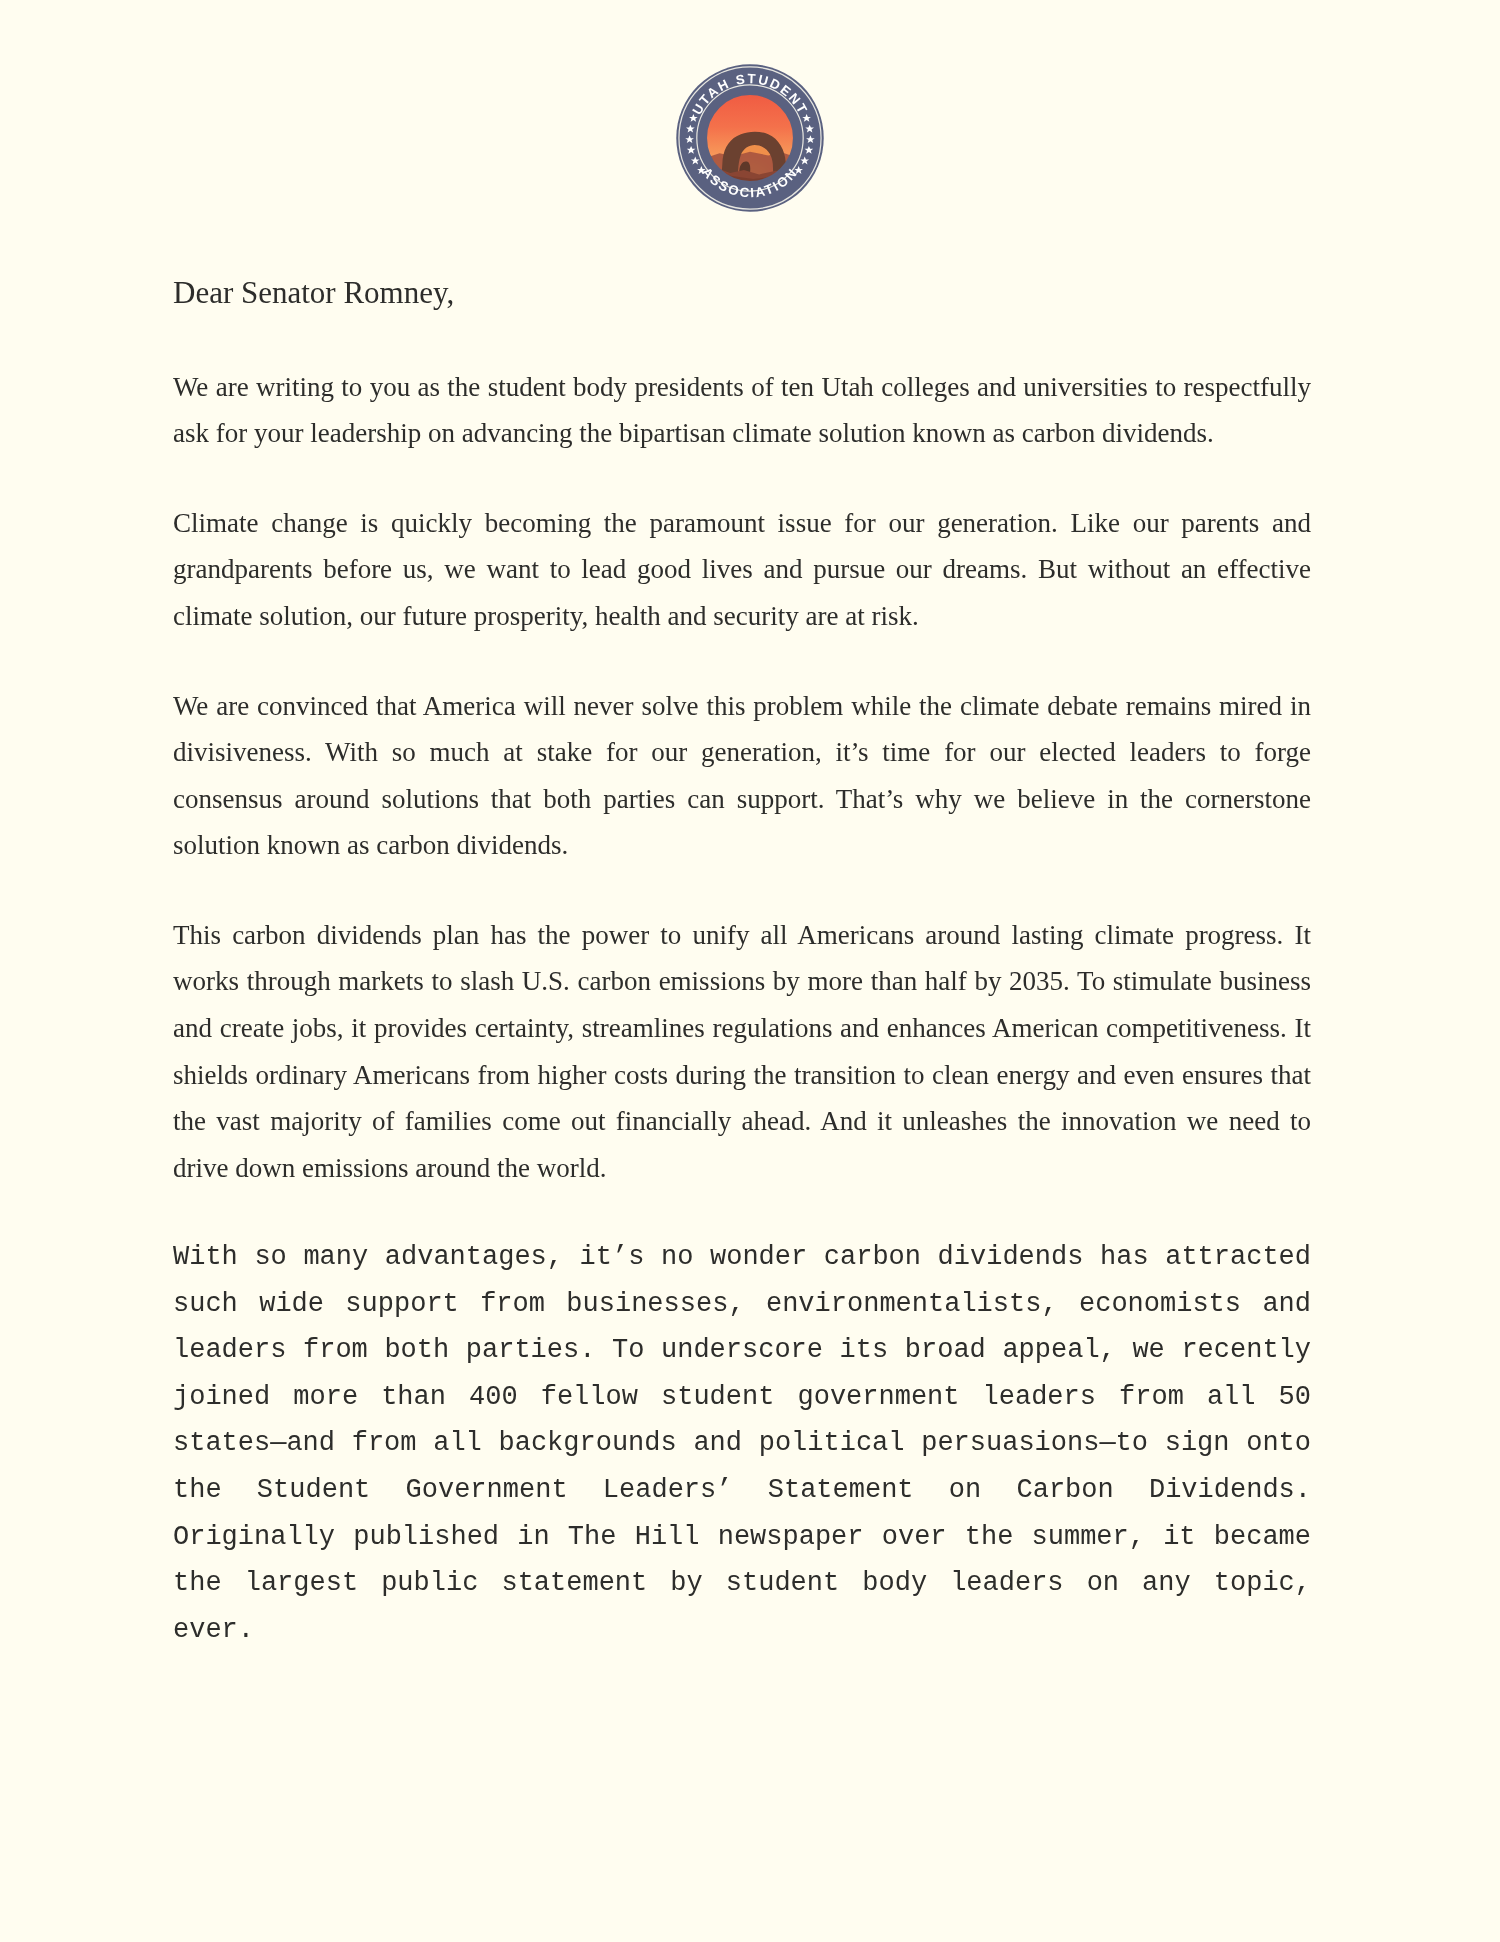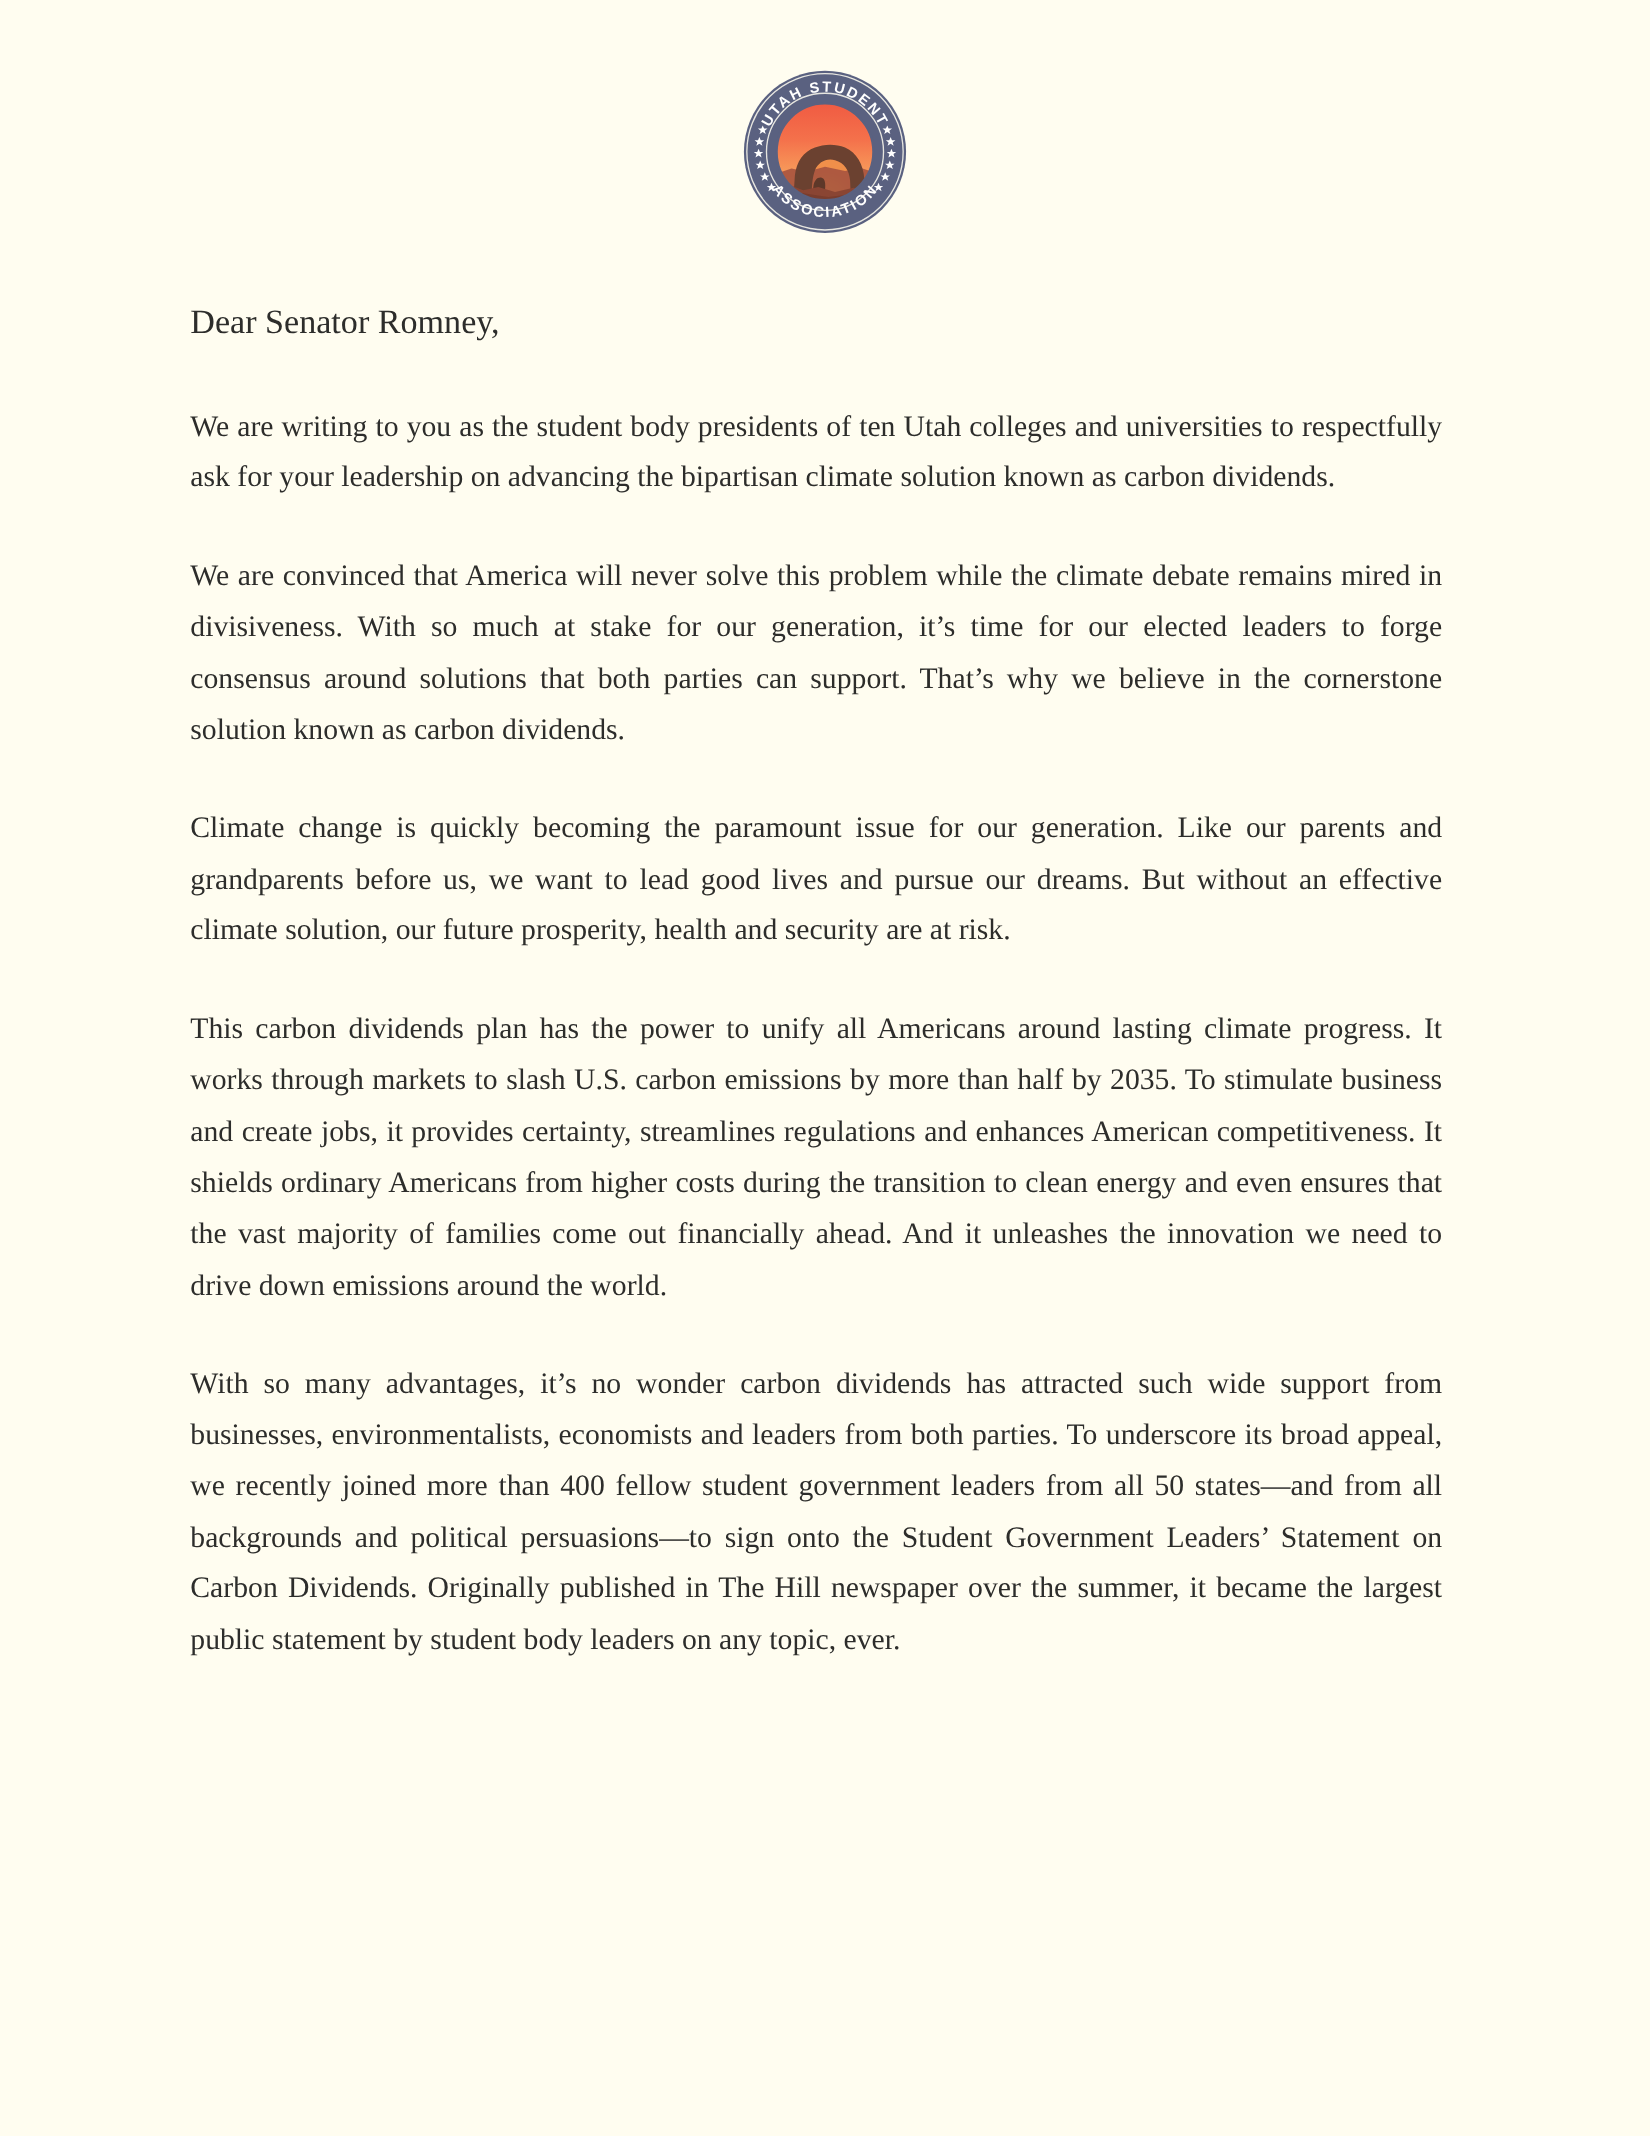--- a/index.html
+++ b/index.html
@@ -65,21 +65,21 @@
   }
 
   .para {
     font-size: 27px;
     line-height: 1.725;
     margin: 0 16px 43px 0;
     text-align: justify;
     text-justify: inter-word;
     hyphens: none;
   }
-  .para:last-child { margin-bottom: 0; }
+  .para:last-child { margin-bottom: 0; font-family: Liberation Mono, monospace; }
 </style>
 </head>
 <body>
 
 <div class="page">
 
   <div class="letterhead">
     <svg class="seal" viewBox="0 0 200 200" aria-hidden="true">
       <defs>
         <path id="arcTop" d="M 28,100 A 72,72 0 0 1 172,100" fill="none"></path>
@@ -164,19 +164,19 @@
             <path d="M0,-9 L2.6,-2.8 L9.2,-2.8 L3.9,1.2 L5.9,7.6 L0,3.8 L-5.9,7.6 L-3.9,1.2 L-9.2,-2.8 L-2.6,-2.8 Z"></path>
           </g>
       </g>
     </svg>
   </div>
 
 
   <div class="letter-body">
     <p class="salutation">Dear Senator Romney,</p>
     <p class="para">We are writing to you as the student body presidents of ten Utah colleges and universities to respectfully ask for your leadership on advancing the bipartisan climate solution known as carbon dividends.</p>
+    <p class="para">Climate change is quickly becoming the paramount issue for our generation. Like our parents and grandparents before us, we want to lead good lives and pursue our dreams. But without an effective climate solution, our future prosperity, health and security are at risk.</p>
     <p class="para">We are convinced that America will never solve this problem while the climate debate remains mired in divisiveness. With so much at stake for our generation, it’s time for our elected leaders to forge consensus around solutions that both parties can support. That’s why we believe in the cornerstone solution known as carbon dividends.</p>
-    <p class="para">Climate change is quickly becoming the paramount issue for our generation. Like our parents and grandparents before us, we want to lead good lives and pursue our dreams. But without an effective climate solution, our future prosperity, health and security are at risk.</p>
     <p class="para">This carbon dividends plan has the power to unify all Americans around lasting climate progress. It works through markets to slash U.S. carbon emissions by more than half by 2035. To stimulate business and create jobs, it provides certainty, streamlines regulations and enhances American competitiveness. It shields ordinary Americans from higher costs during the transition to clean energy and even ensures that the vast majority of families come out financially ahead. And it unleashes the innovation we need to drive down emissions around the world.</p>
     <p class="para">With so many advantages, it’s no wonder carbon dividends has attracted such wide support from businesses, environmentalists, economists and leaders from both parties. To underscore its broad appeal, we recently joined more than 400 fellow student government leaders from all 50 states—and from all backgrounds and political persuasions—to sign onto the Student Government Leaders’ Statement on Carbon Dividends. Originally published in The Hill newspaper over the summer, it became the largest public statement by student body leaders on any topic, ever.</p>
   </div>
 
 </div>
 
 </body></html>

